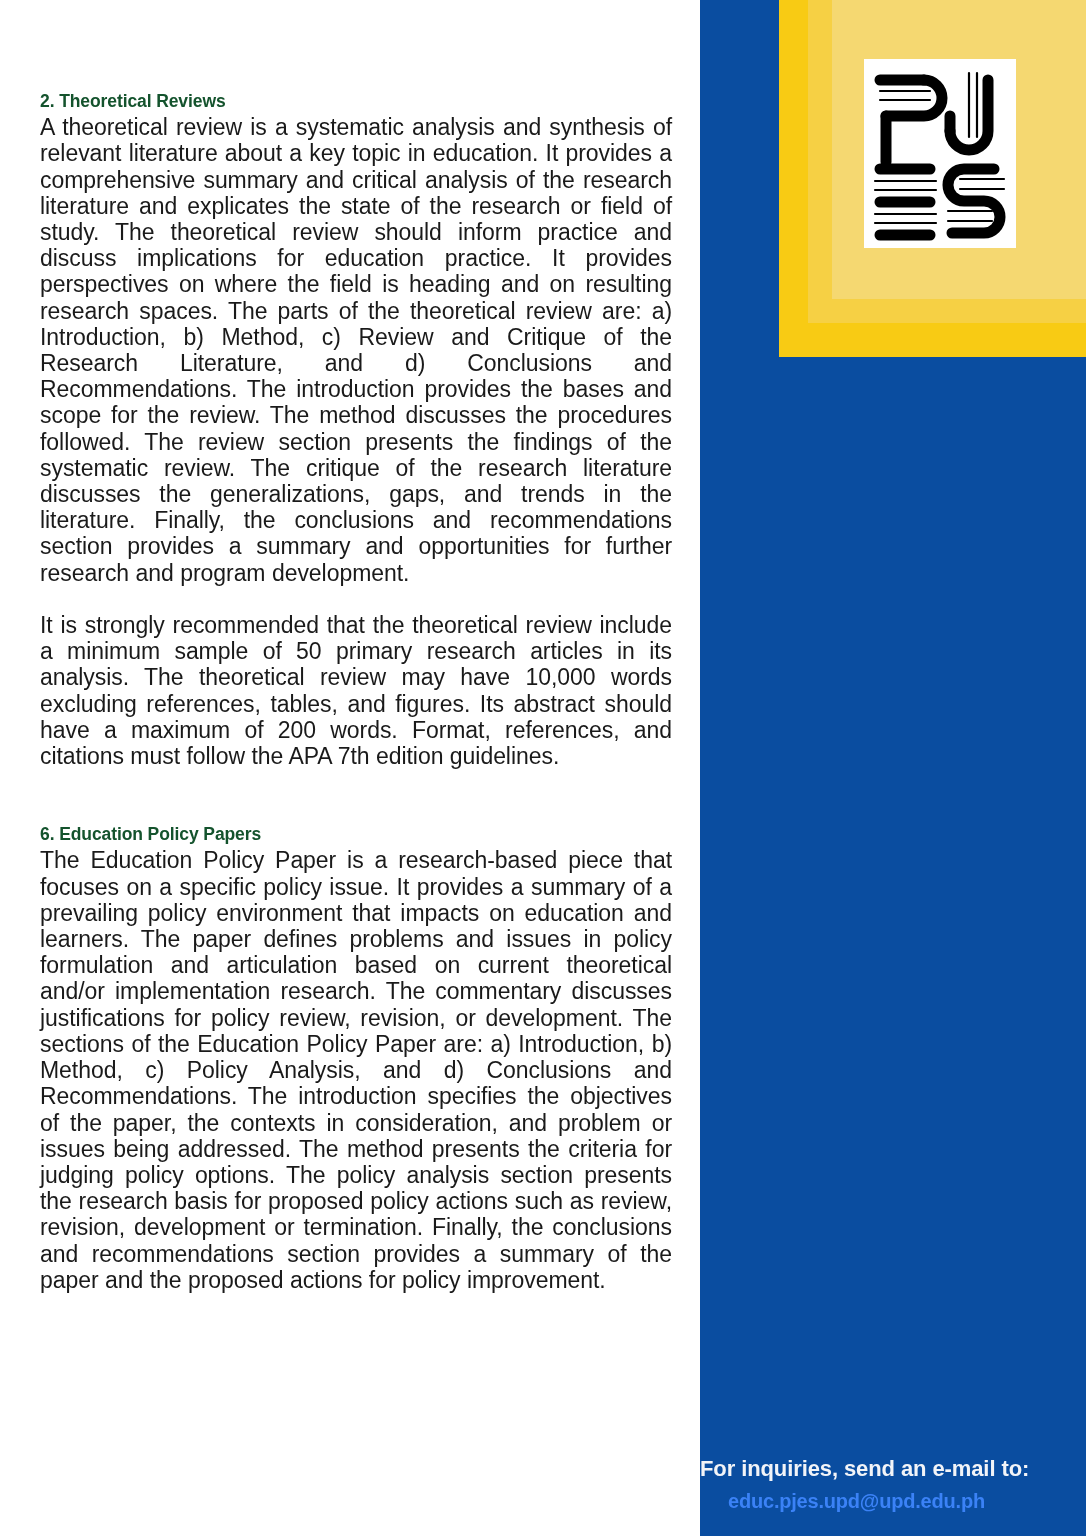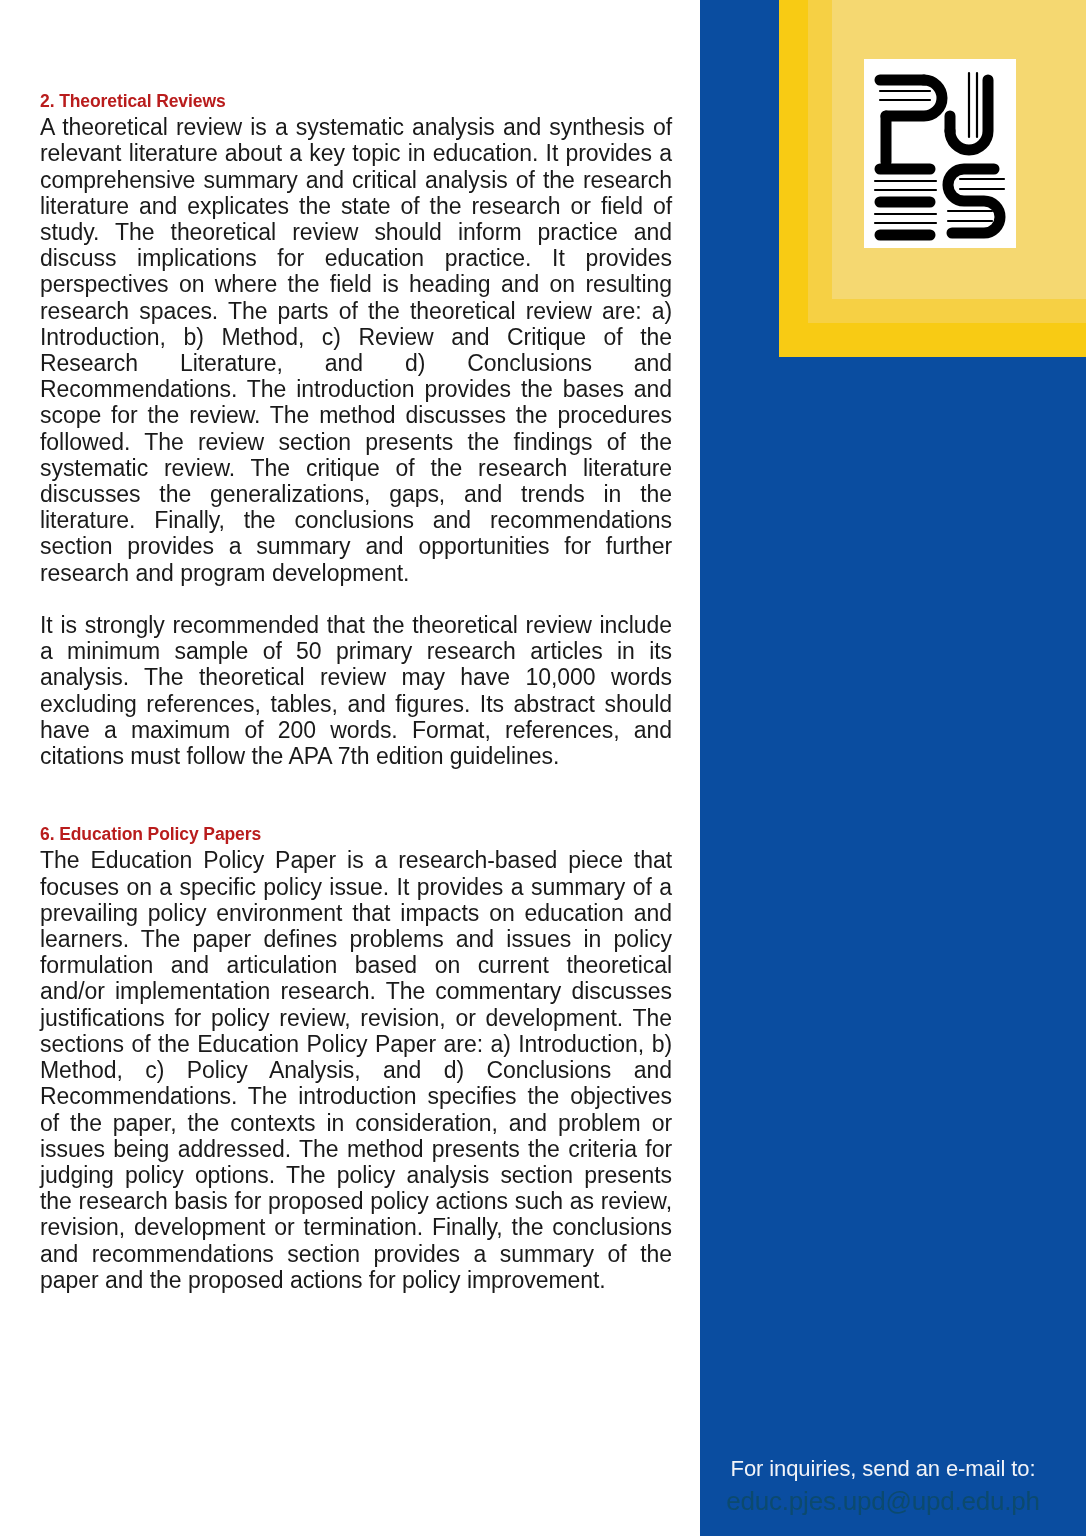--- a/index.html
+++ b/index.html
@@ -27,21 +27,21 @@
     left: 40px;
     top: 88px;
     width: 632px;
   }
   .section {
     margin: 0 0 0 0;
   }
   .section-heading {
     font-size: 17.5px;
     font-weight: bold;
-    color: #b91c1c;
+    color: #14532d;
     line-height: 26.2px;
     margin: 0;
     letter-spacing: -0.1px;
   }
   .body-par {
     font-size: 23px;
     color: #1a1a1a;
     line-height: 26.2px;
     text-align: justify;
     text-justify: inter-word;
@@ -104,36 +104,38 @@
     width: 152px;
     height: 189px;
   }
 
   
   .contact {
     position: absolute;
     left: 700px;
     right: 20px;
     bottom: 18px;
-    text-align: center;
+    text-align: left;
     color: #ffffff;
+    font-weight: bold;
   }
   .contact-label {
     font-size: 22px;
     line-height: 30px;
     color: #f2f4f8;
     display: block;
     letter-spacing: -0.1px;
   }
   .contact-email {
-    font-size: 26px;
+    font-size: 20px;
     line-height: 34px;
-    color: #0c4a6e;
+    color: #3b82f6;
     display: block;
     letter-spacing: -0.2px;
+    padding-left: 28px;
   }
 </style>
 </head>
 <body>
 
 <div class="page">
 
   <div class="content">
 
     <div class="section">

